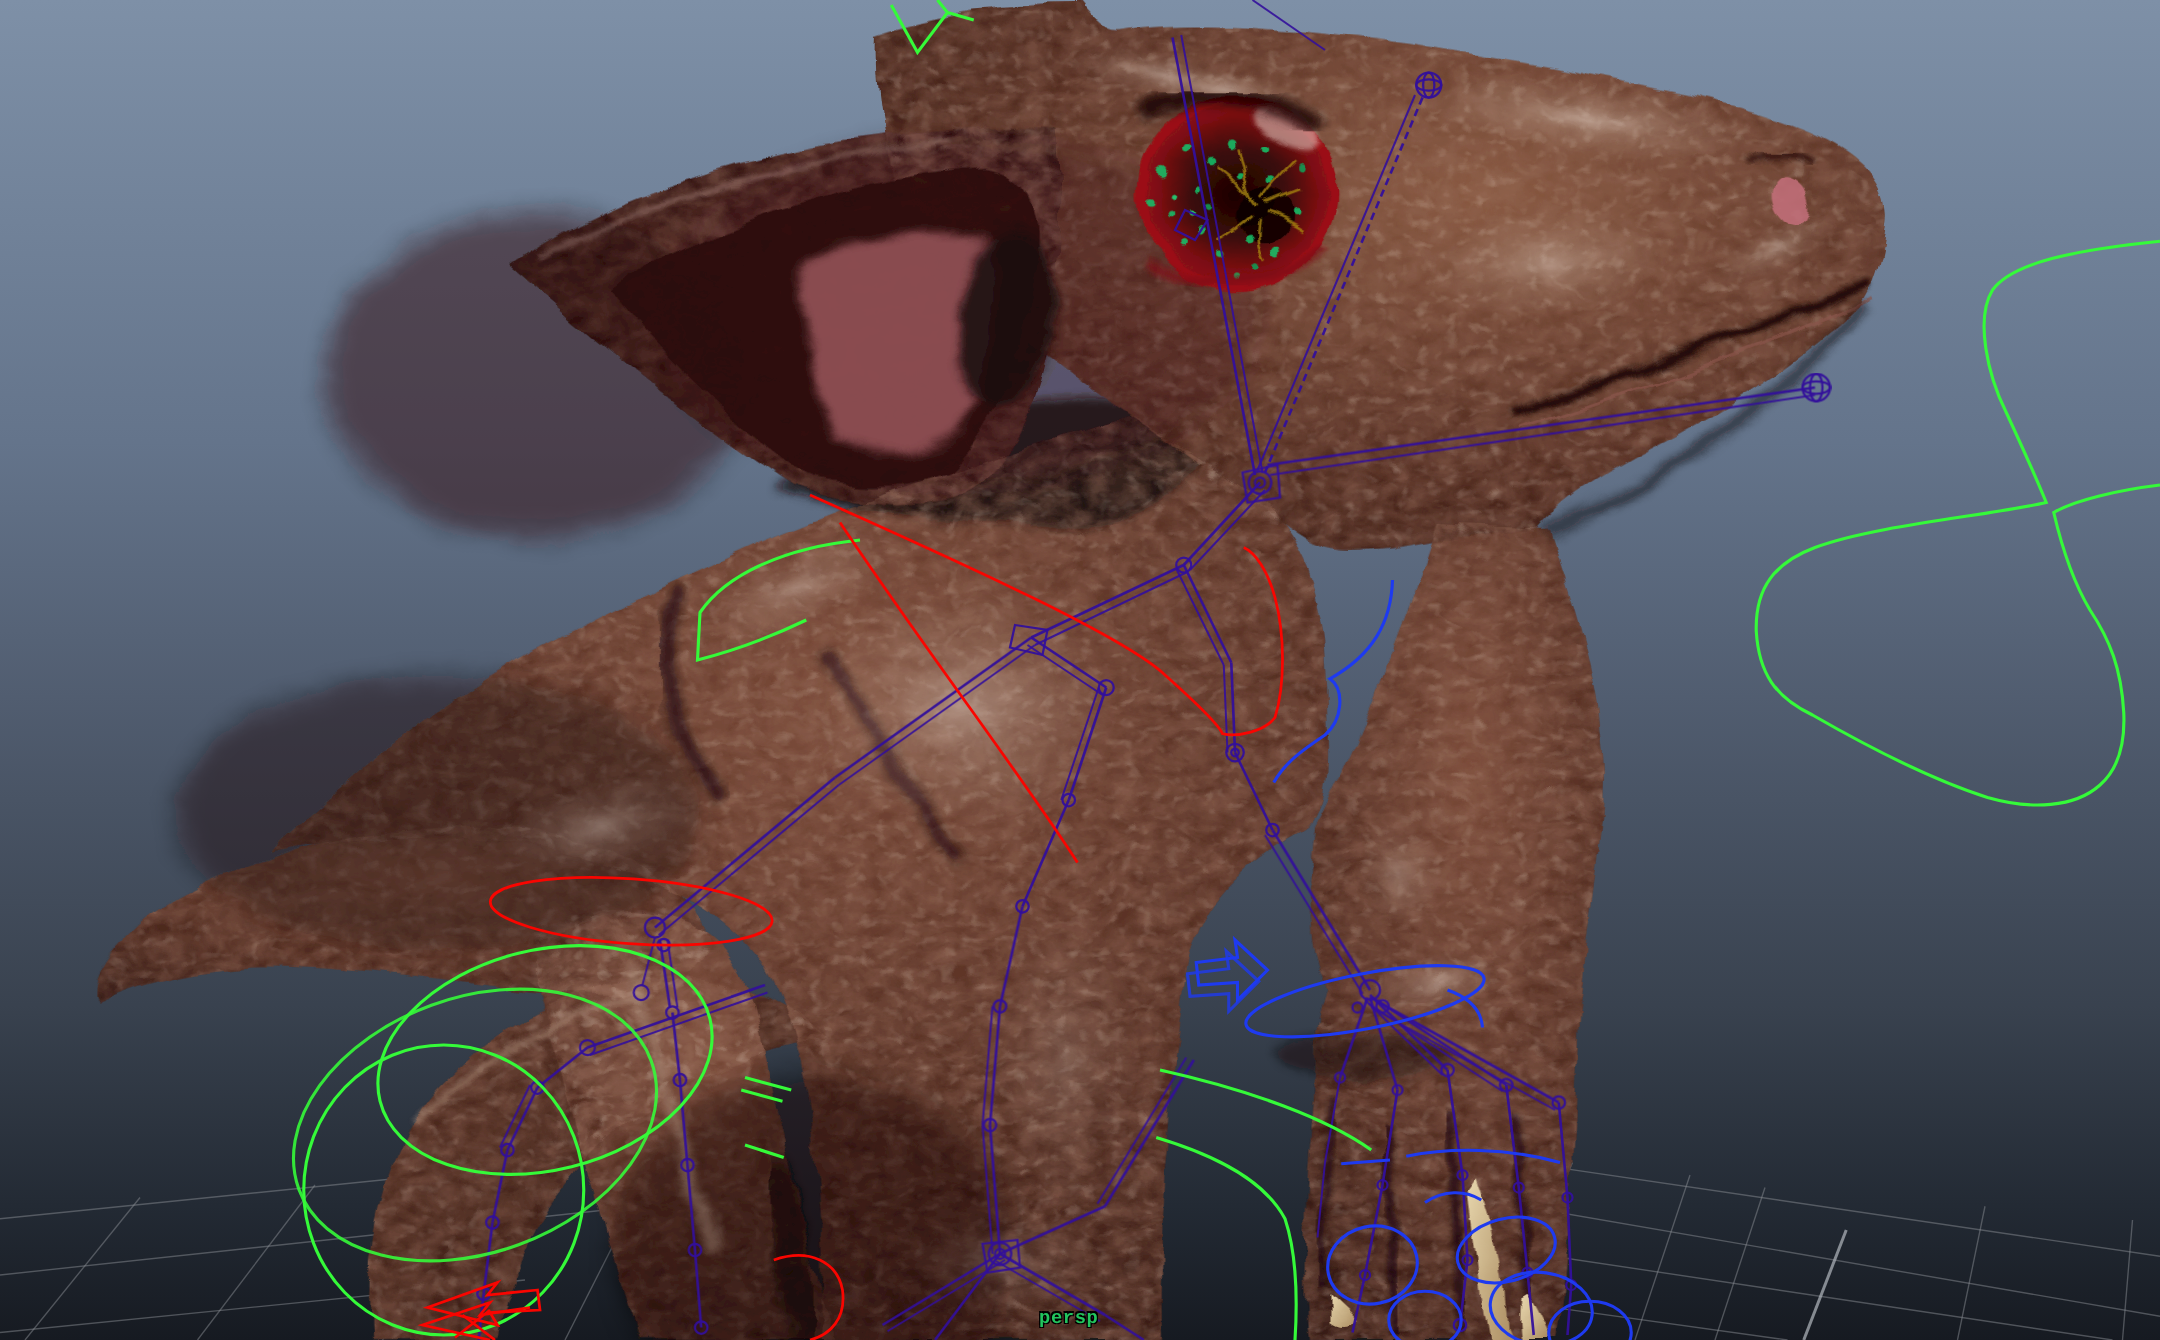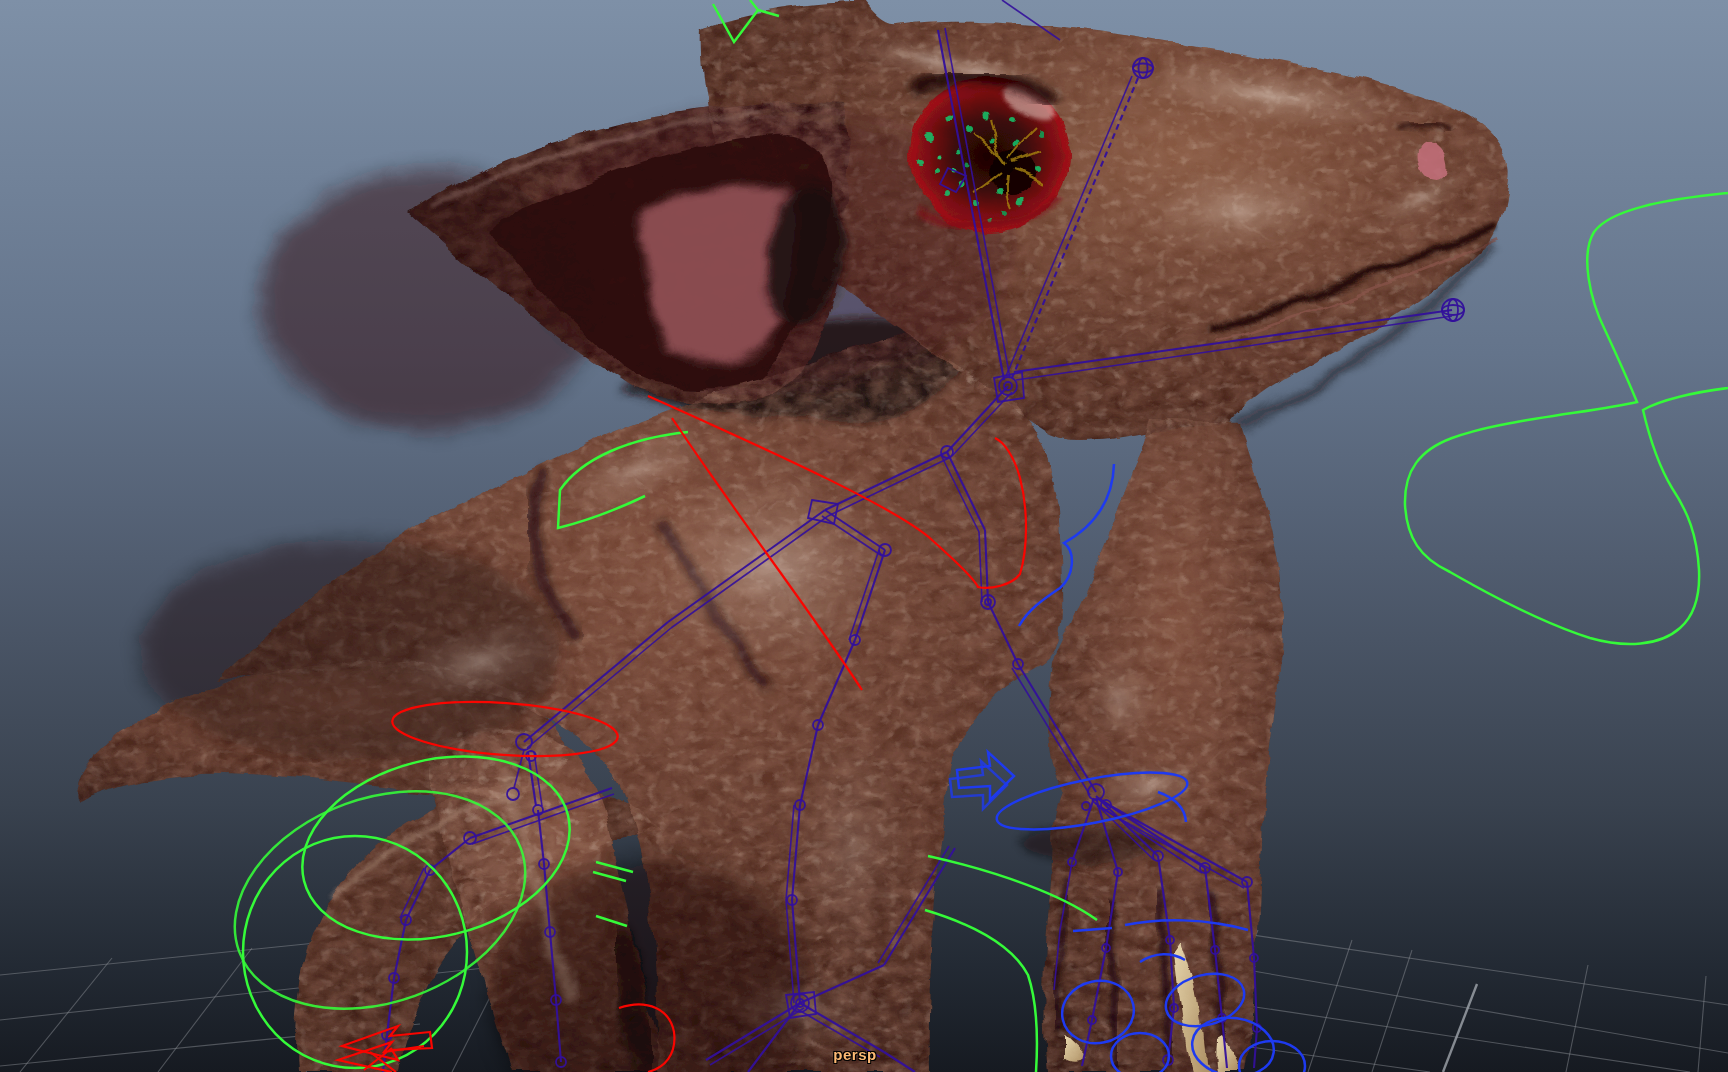--- a/index.html
+++ b/index.html
@@ -10,23 +10,24 @@
   .bone{stroke:#33109b;stroke-width:2.1;fill:none;opacity:.95;}
   .bonethin{stroke:#33109b;stroke-width:1.6;fill:none;opacity:.9;}
   .joint{stroke:#33109b;stroke-width:1.8;fill:none;opacity:.95;}
   .cg{stroke:#35fa39;stroke-width:2.5;fill:none;}
   .cr{stroke:#f90500;stroke-width:2.2;fill:none;}
   .cb{stroke:#1e3af0;stroke-width:2.5;fill:none;}
   .crease{stroke:#150607;fill:none;opacity:.65;}
   .hl{fill:url(#hlG);mix-blend-mode:screen;}
   #persp-label{
     position:absolute;left:790px;top:1046px;width:130px;text-align:center;
-    font-size:15px;font-weight:bold;color:#fdba74;letter-spacing:.5px;
+    font-size:15px;font-weight:bold;color:#22c55e;letter-spacing:.5px;
     text-shadow:1px 1px 0 #000,-1px 1px 0 #000,1px -1px 0 #000,-1px -1px 0 #000;
     user-select:none;
+    font-family:Liberation Mono, monospace;
   }
 </style>
 </head>
 <body>
 
 <div id="stage">
 <svg width="1728" height="1072" viewBox="0 0 1728 1072">
   <defs>
     <linearGradient id="bgG" x1="0" y1="0" x2="0" y2="1">
       <stop offset="0" stop-color="#7e90a7"></stop>

